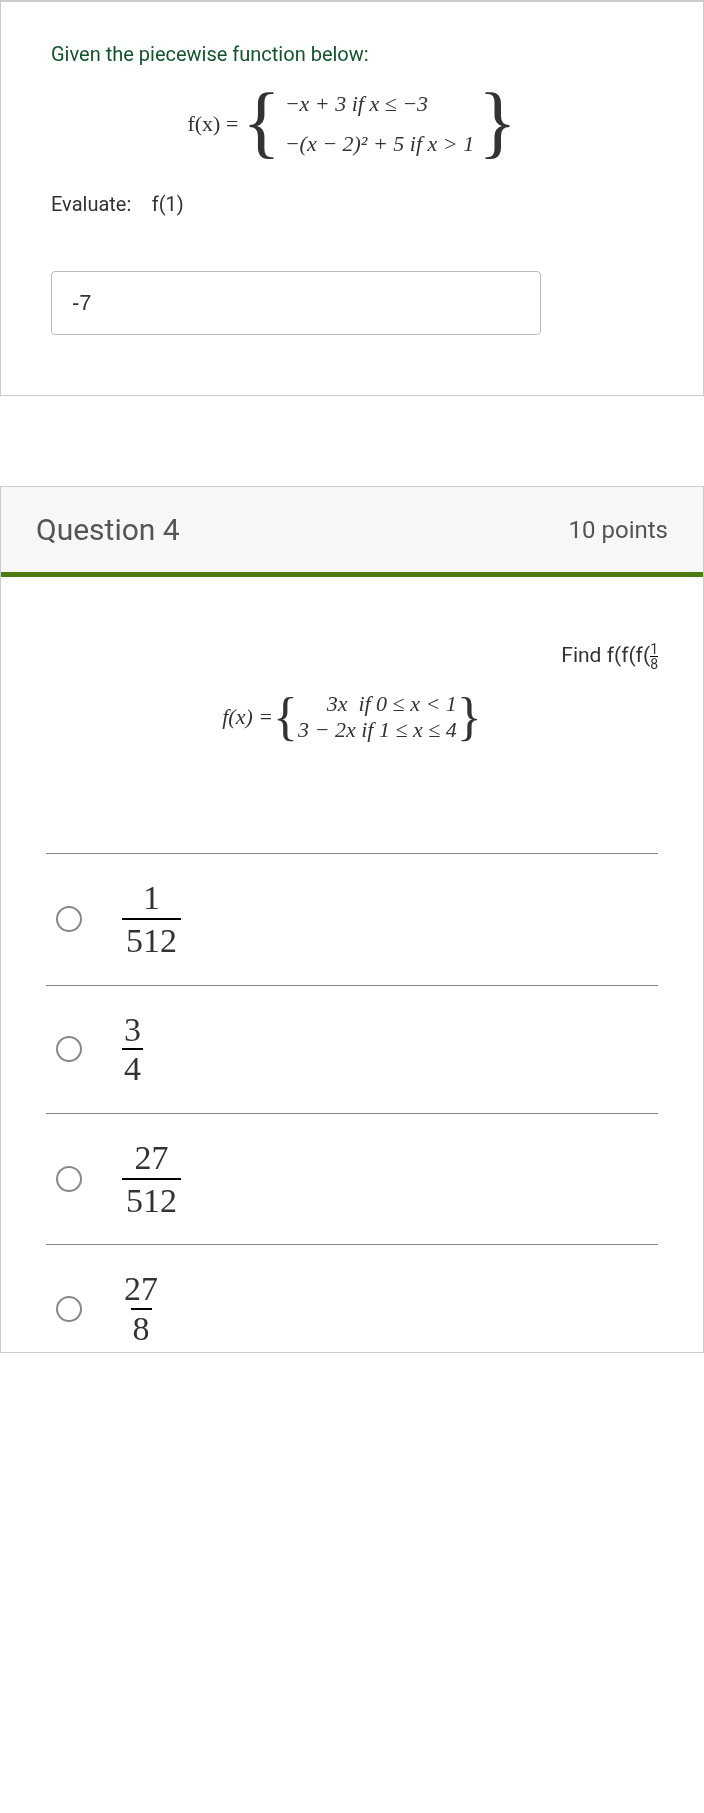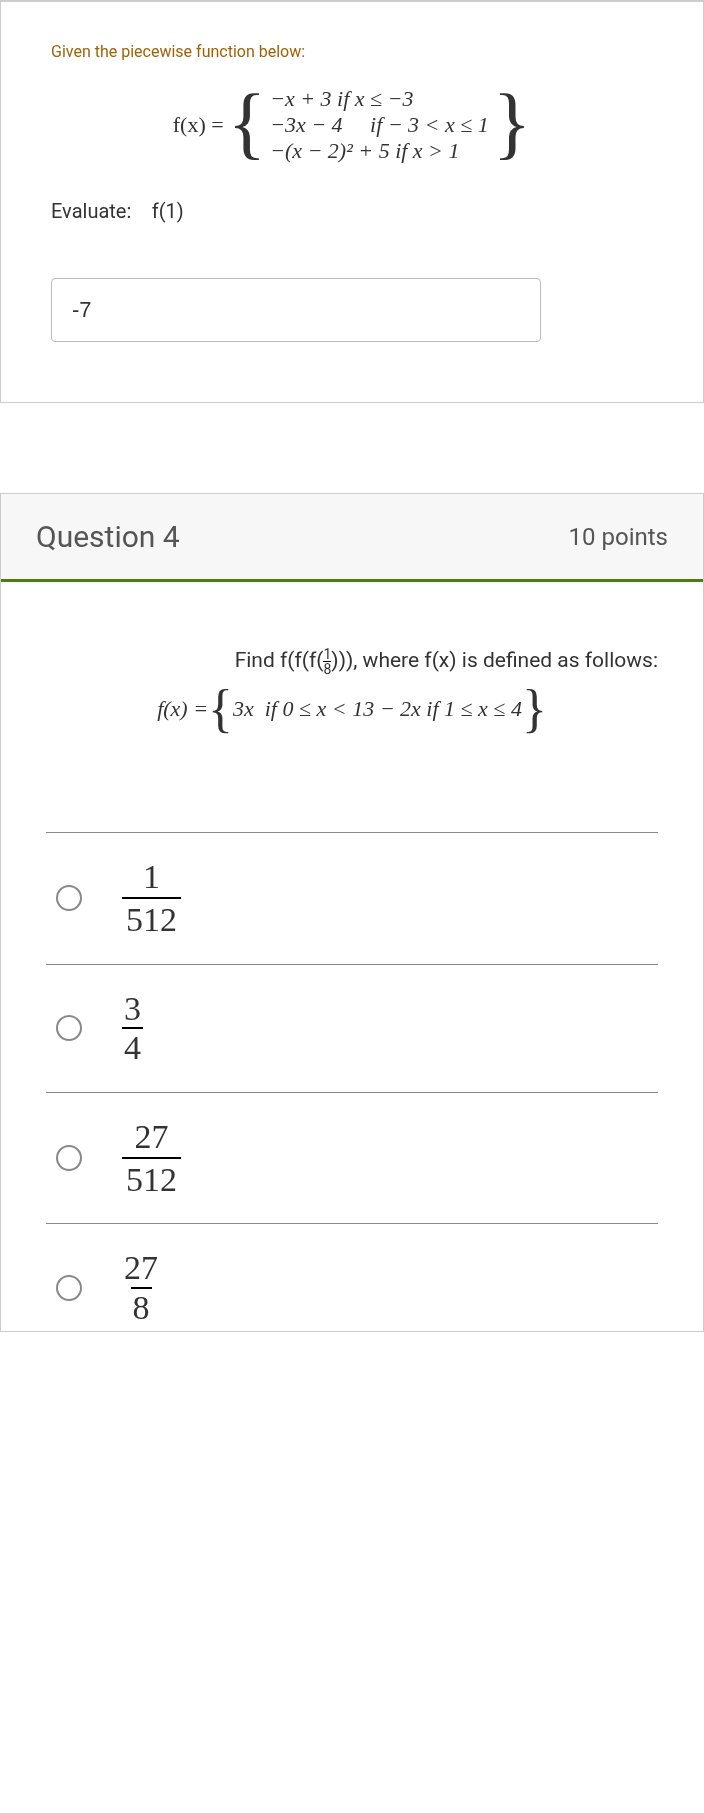--- a/index.html
+++ b/index.html
@@ -14,23 +14,23 @@
       color: #333;
     }
     .question-container {
       border: 1px solid #ccc;
       margin-bottom: 90px;
     }
     .question-body {
       padding: 40px 50px 60px 50px;
     }
     .prompt-text {
-      font-size: 16px;
+      font-size: 20px;
       margin-bottom: 25px;
-      color: #a16207;
+      color: #14532d;
     }
     .math-block {
       text-align: center;
       font-size: 22px;
       margin: 20px 0 35px 0;
       font-family: "Times New Roman", serif;
       font-style: italic;
     }
     .piecewise {
       display: inline-flex;
@@ -50,21 +50,21 @@
     .brace-right {
       font-size: 80px;
       font-style: normal;
       line-height: 0.3;
       position: relative;
       top: -3px;
     }
     .piecewise-cases {
       display: flex;
       flex-direction: column;
-      gap: 0;
+      gap: 14px;
       text-align: left;
     }
     .piecewise-cases > div {
       white-space: nowrap;
     }
     .evaluate-text {
       font-size: 20px;
       margin-top: 22px;
     }
     .answer-input {
@@ -75,21 +75,21 @@
       border-radius: 4px;
       margin-top: 55px;
       color: #333;
     }
     .question-header {
       display: flex;
       justify-content: space-between;
       align-items: center;
       padding: 25px 35px;
       background: #f7f7f7;
-      border-bottom: 3px solid #4d7c0f;
+      border-bottom: 5px solid #4d7c0f;
     }
     .question-title {
       font-size: 30px;
       font-weight: 400;
       color: #555;
     }
     .question-points {
       font-size: 24px;
       color: #555;
     }
@@ -117,21 +117,21 @@
       font-style: normal;
       line-height: 0.3;
     }
     .brace-med-right {
       font-size: 52px;
       font-style: normal;
       line-height: 0.3;
     }
     .q4-cases {
       display: flex;
-      flex-direction: row;
+      flex-direction: column;
       text-align: right;
     }
     .choices {
       border-top: 1px solid #888;
     }
     .choice {
       display: flex;
       align-items: center;
       padding: 25px 10px;
       border-bottom: 1px solid #888;
@@ -202,21 +202,20 @@
 <div class="question-container">
   <div class="question-body">
     <div class="prompt-text">Given the piecewise function below:</div>
 
     <div class="math-block">
       <span class="piecewise">
         <span class="piecewise-label">f(x) = </span>
         <span class="brace-left">{</span>
         <span class="piecewise-cases">
           <div>−x + 3 if x ≤ −3</div>
-          <div>−3x − 4  if − 3 &lt; x ≤ 1</div>
           <div>−(x − 2)² + 5 if x &gt; 1</div>
         </span>
         <span class="brace-right">}</span>
       </span>
     </div>
 
     <div class="evaluate-text">Evaluate: f(1)</div>
 
     <input type="text" class="answer-input" value="-7" style="">
   </div>
@@ -226,21 +225,21 @@
   <div class="question-header">
     <div class="question-title">Question 4</div>
     <div class="question-points">10 points</div>
   </div>
 
   <div class="q4-body">
     <div class="q4-prompt">
       <span>Find f(f(f(</span><span class="frac-small">
           <span class="n">1</span>
           <span>8</span>
-        </span><span>))), where f(x) is defined as follows:</span>
+        </span>
     </div>
 
     <div class="q4-math">
       <span class="q4-piecewise">
         <span>f(x) = </span>
         <span class="brace-med-left">{</span>
         <span class="q4-cases">
           <div>3x if 0 ≤ x &lt; 1</div>
           <div>3 − 2x if 1 ≤ x ≤ 4</div>
         </span>

